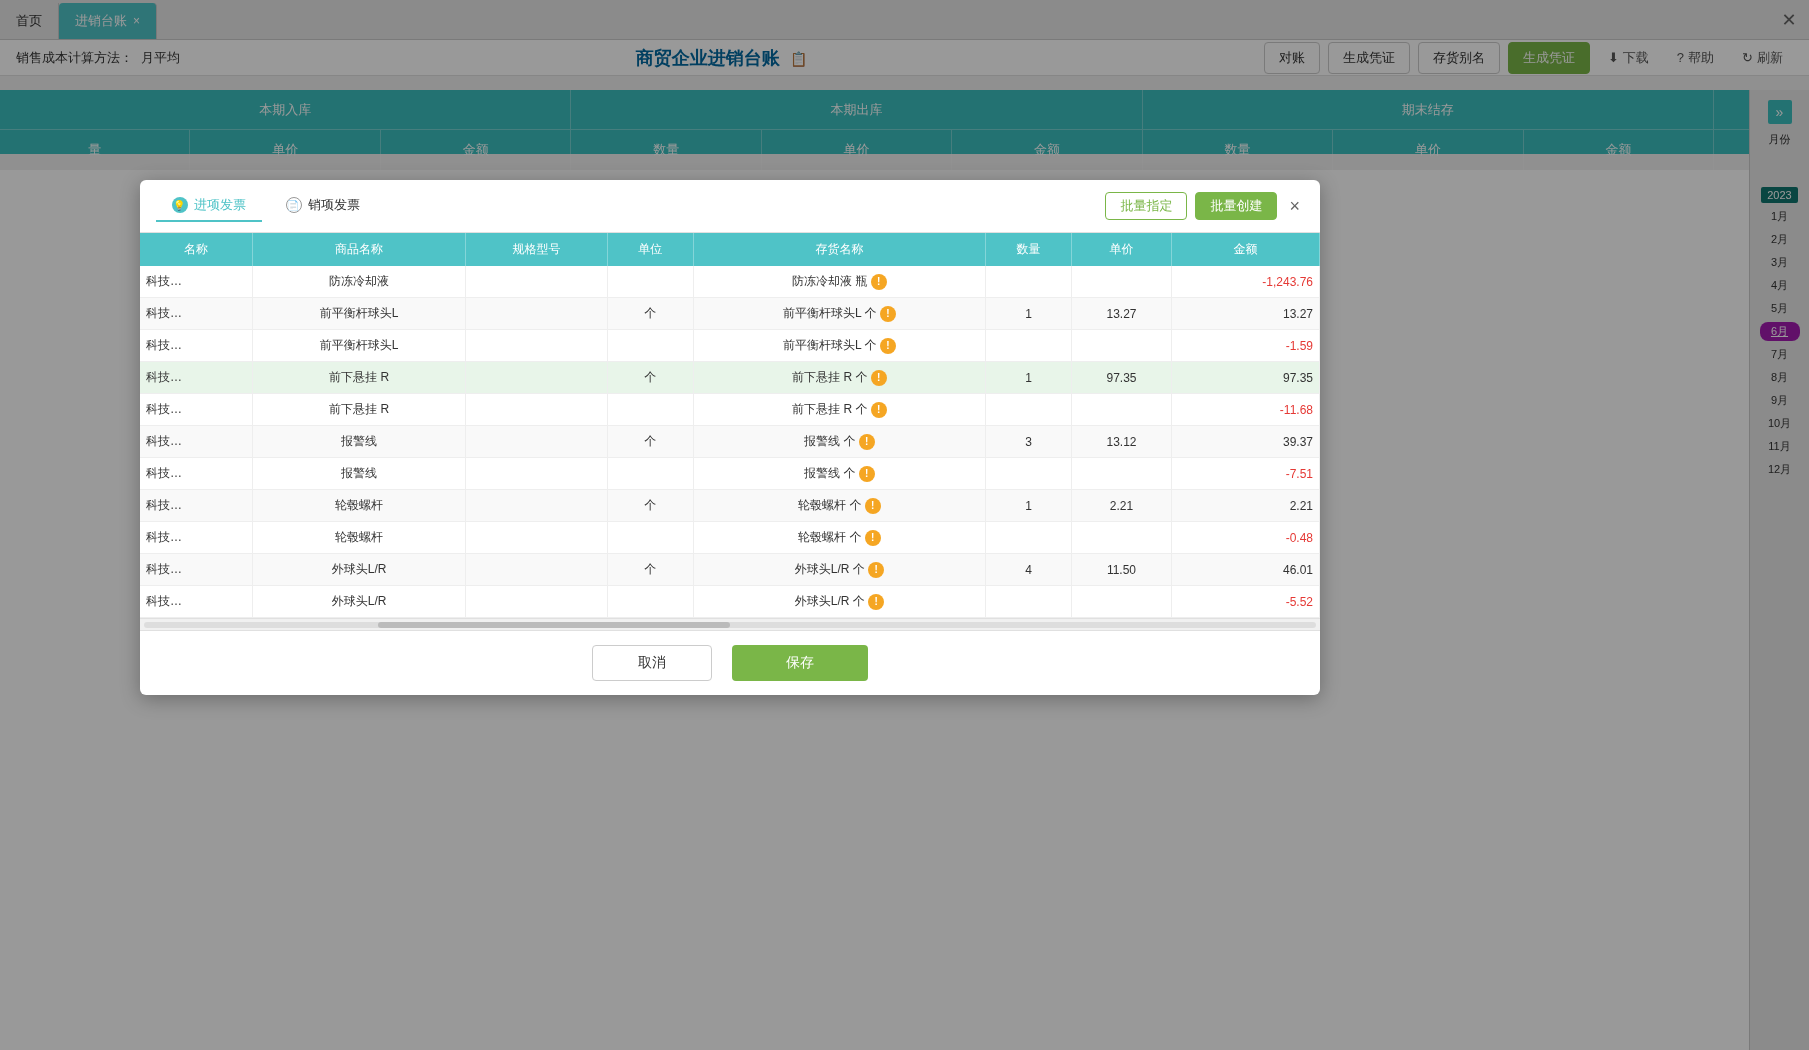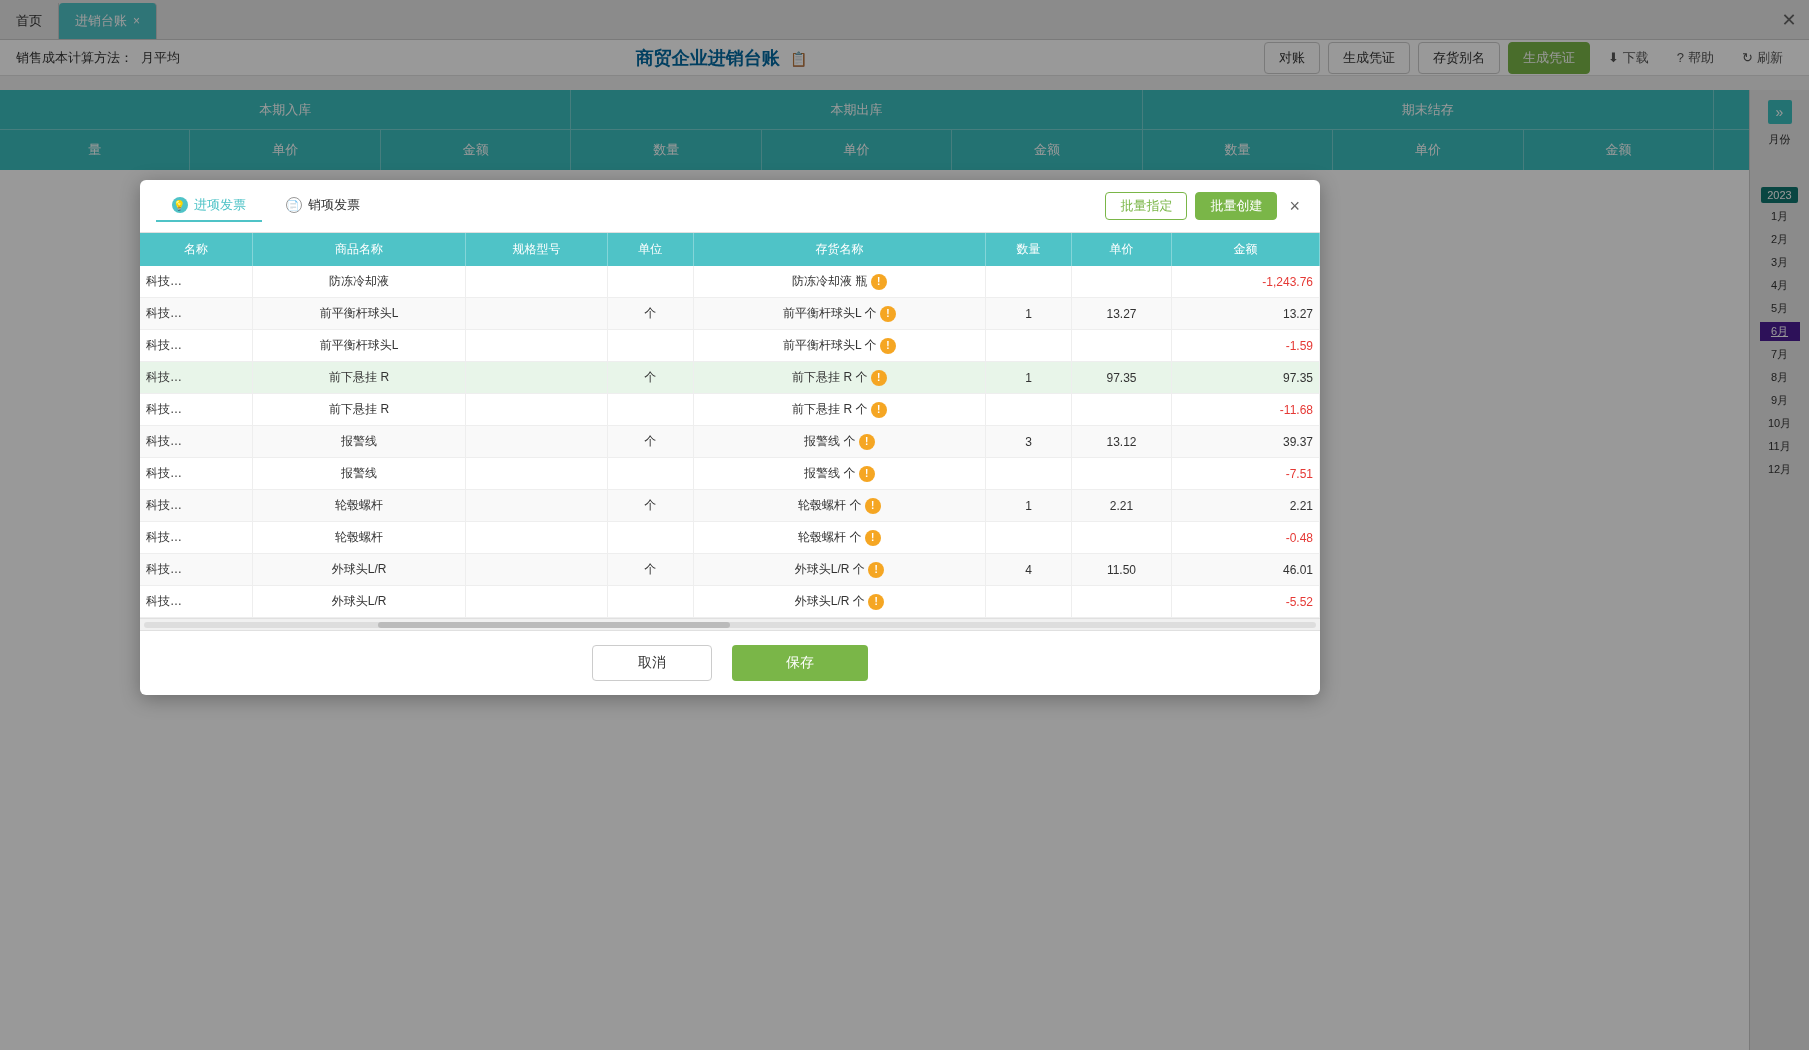--- a/index.html
+++ b/index.html
@@ -52,21 +52,21 @@
     .toolbar-btn.green {
       background: #7ab648; color: #fff; border-color: #7ab648;
     }
     .toolbar-icon-btn {
       padding: 6px 10px; border: none; background: transparent;
       cursor: pointer; font-size: 13px; color: #555; display: flex; align-items: center; gap: 4px;
     }
 
     
     .header-section {
-      position: absolute; top: 90px; left: 0; right: 0; height: 80px;
+      position: absolute; top: 90px; left: 0; right: 0; height: 64px;
       background: #3bbfbf;
     }
     .header-row1 {
       display: flex; height: 40px;
     }
     .header-col {
       flex: 1; display: flex; align-items: center; justify-content: center;
       color: #fff; font-size: 13px; border-right: 1px solid rgba(255,255,255,0.3);
       border-bottom: 1px solid rgba(255,255,255,0.3);
     }
@@ -95,21 +95,21 @@
     }
     .side-year-badge {
       background: #0f766e; color: #fff; font-size: 11px;
       padding: 2px 6px; border-radius: 2px; text-align: center; margin-top: 36px;
     }
     .side-month-item {
       width: 40px; text-align: center; font-size: 11px; color: #333;
       padding: 2px 0; cursor: pointer;
     }
     .side-month-item.active {
-      background: #4c1d95; color: #fff; border-radius: 0; text-decoration: underline;
+      background: #a21caf; color: #fff; border-radius: 8px; text-decoration: underline;
     }
 
     
     .main-bg {
       position: absolute; top: 170px; left: 0; right: 60px; bottom: 0;
       background: #fff;
     }
 
     
     .overlay {

